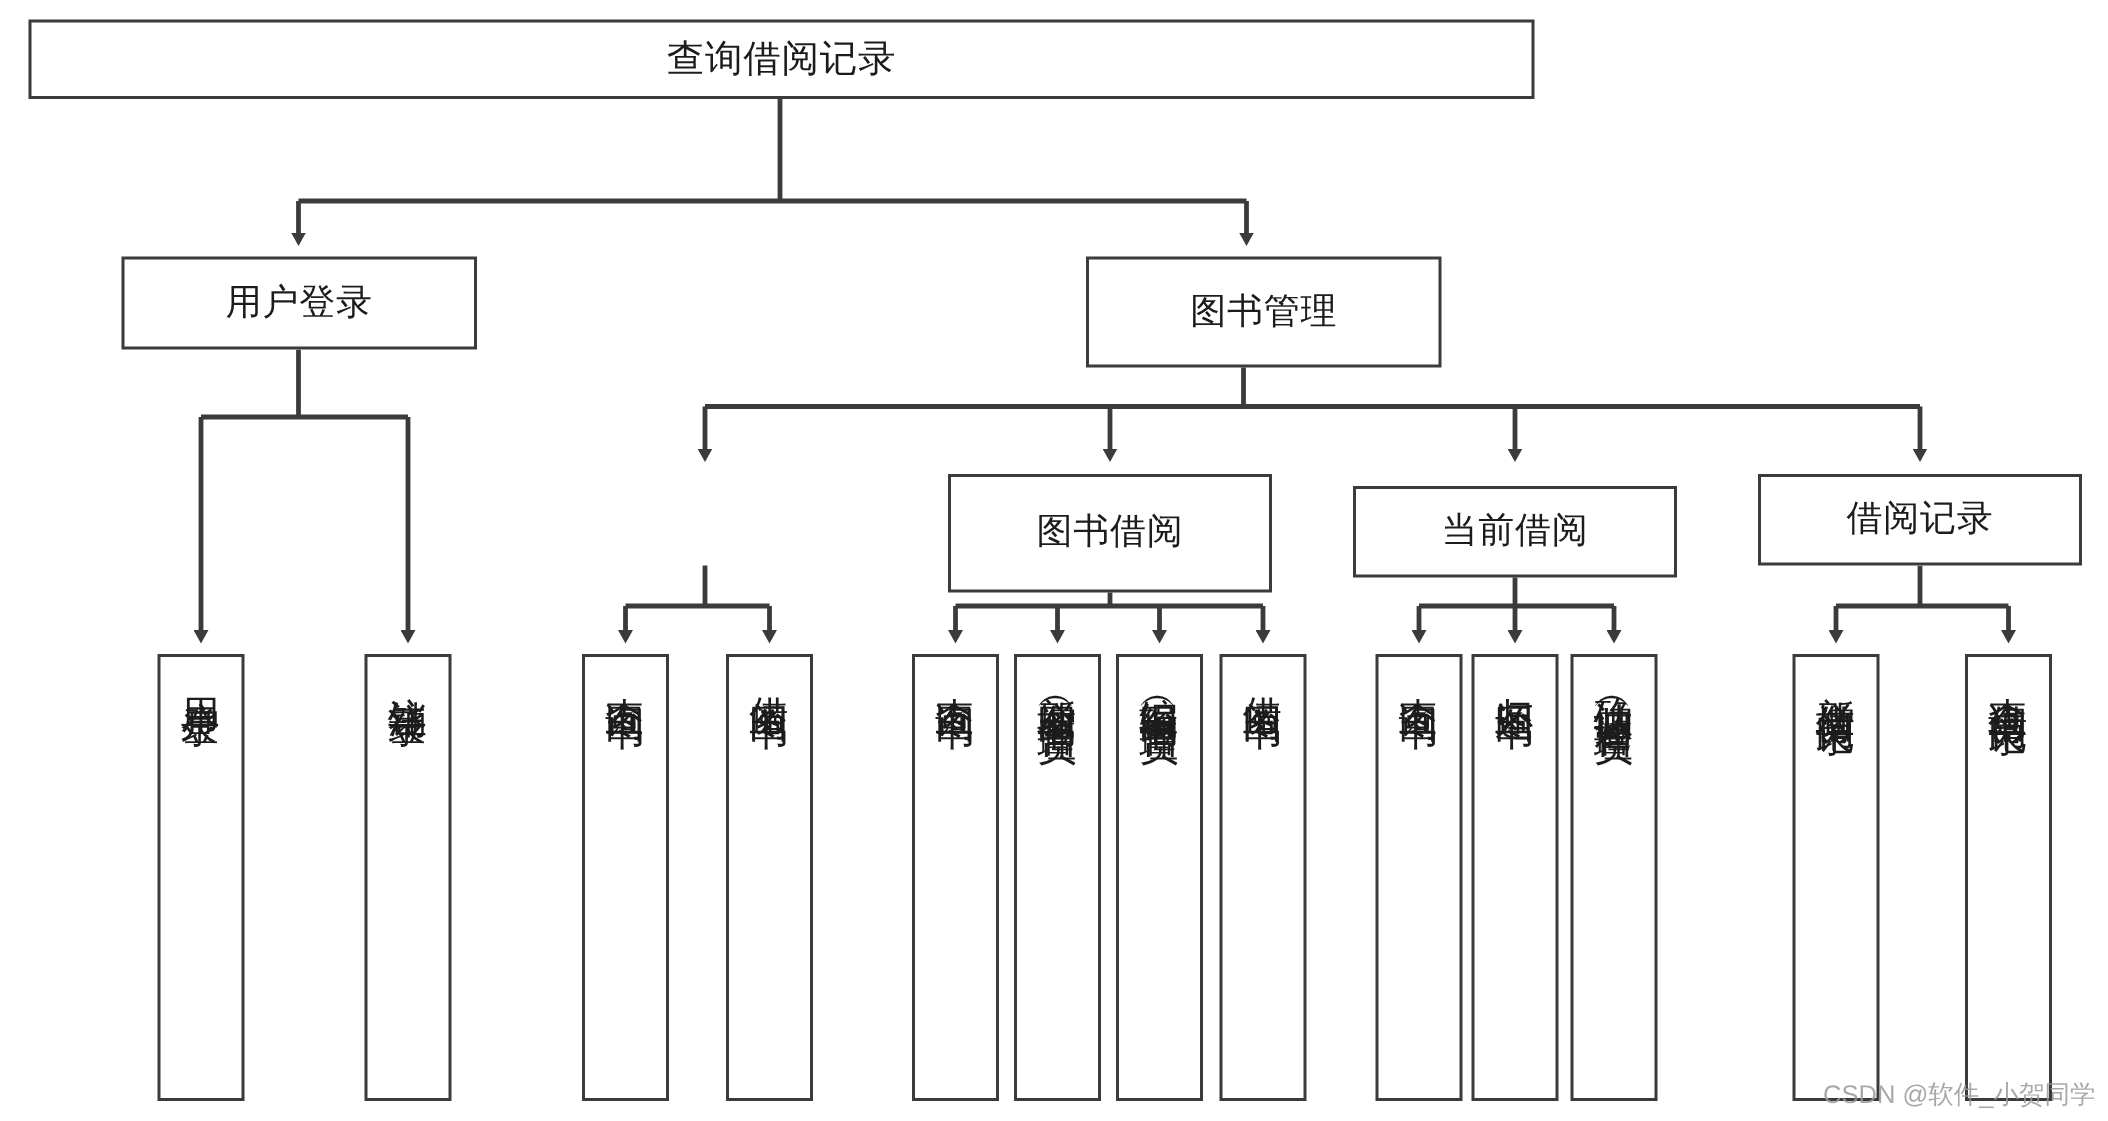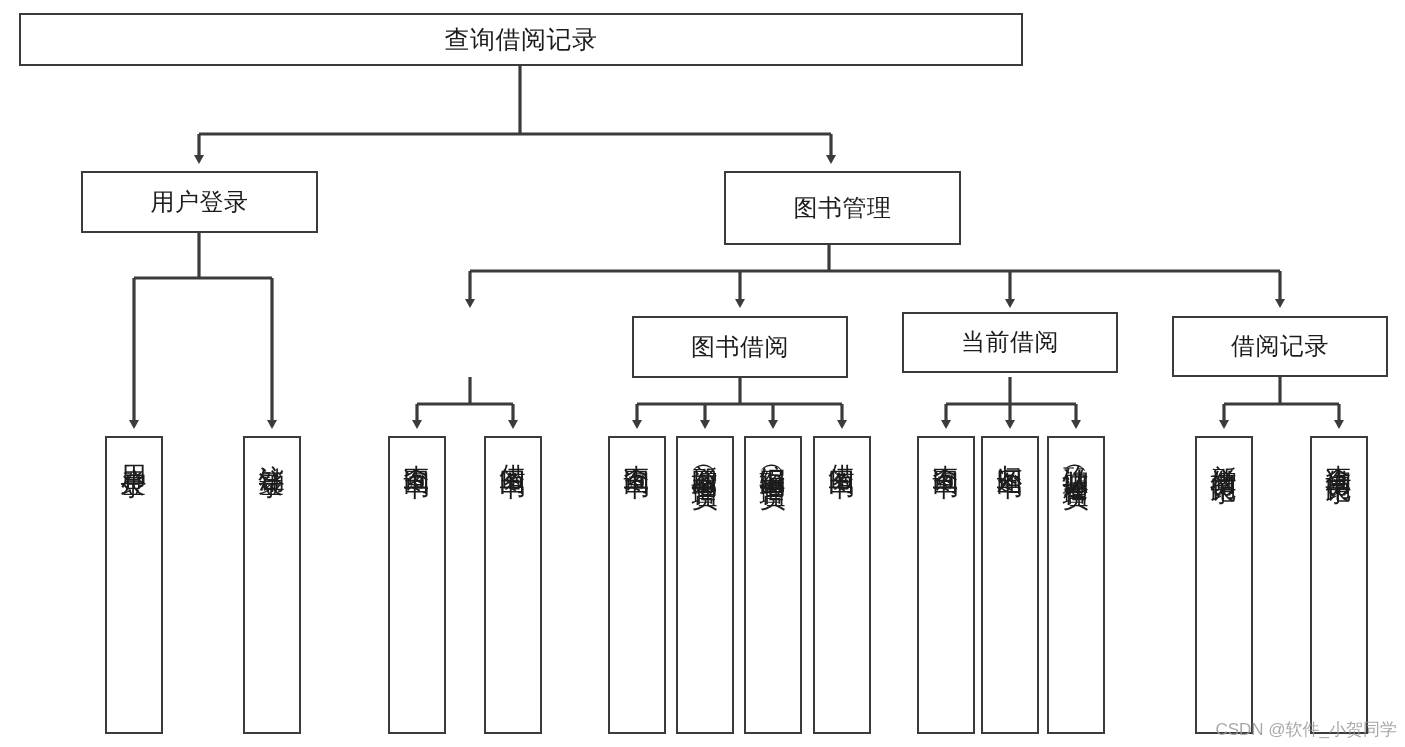--- a/index.html
+++ b/index.html
@@ -133,24 +133,24 @@
     <span class="label">查询借阅记录</span>
   </div>
 
   <div class="node h" style="left:81px; top:171px; width:237px; height:62px;">
     <span class="label">用户登录</span>
   </div>
   <div class="node h" style="left:711px; top:171px; width:237px; height:74px;margin-left:13px;">
     <span class="label">图书管理</span>
   </div>
 
-  <div class="node h" style="left:632px; top:316px; width:216px; height:62px;">
+  <div class="node h" style="left:632px; top:316px; width:216px; height:79px;">
     <span class="label">图书借阅</span>
   </div>
-  <div class="node h" style="left:902px; top:312px; width:216px; height:61px;">
+  <div class="node h" style="left:902px; top:324px; width:216px; height:61px;">
     <span class="label">当前借阅</span>
   </div>
   <div class="node h" style="left:1172px; top:316px; width:216px; height:61px;">
     <span class="label">借阅记录</span>
   </div>
 
   <div class="node v" style="left:105px; top:436px; width:58px; height:298px;">
     <span class="label">用户登录</span>
   </div>
   <div class="node v" style="left:243px; top:436px; width:58px; height:298px;">

